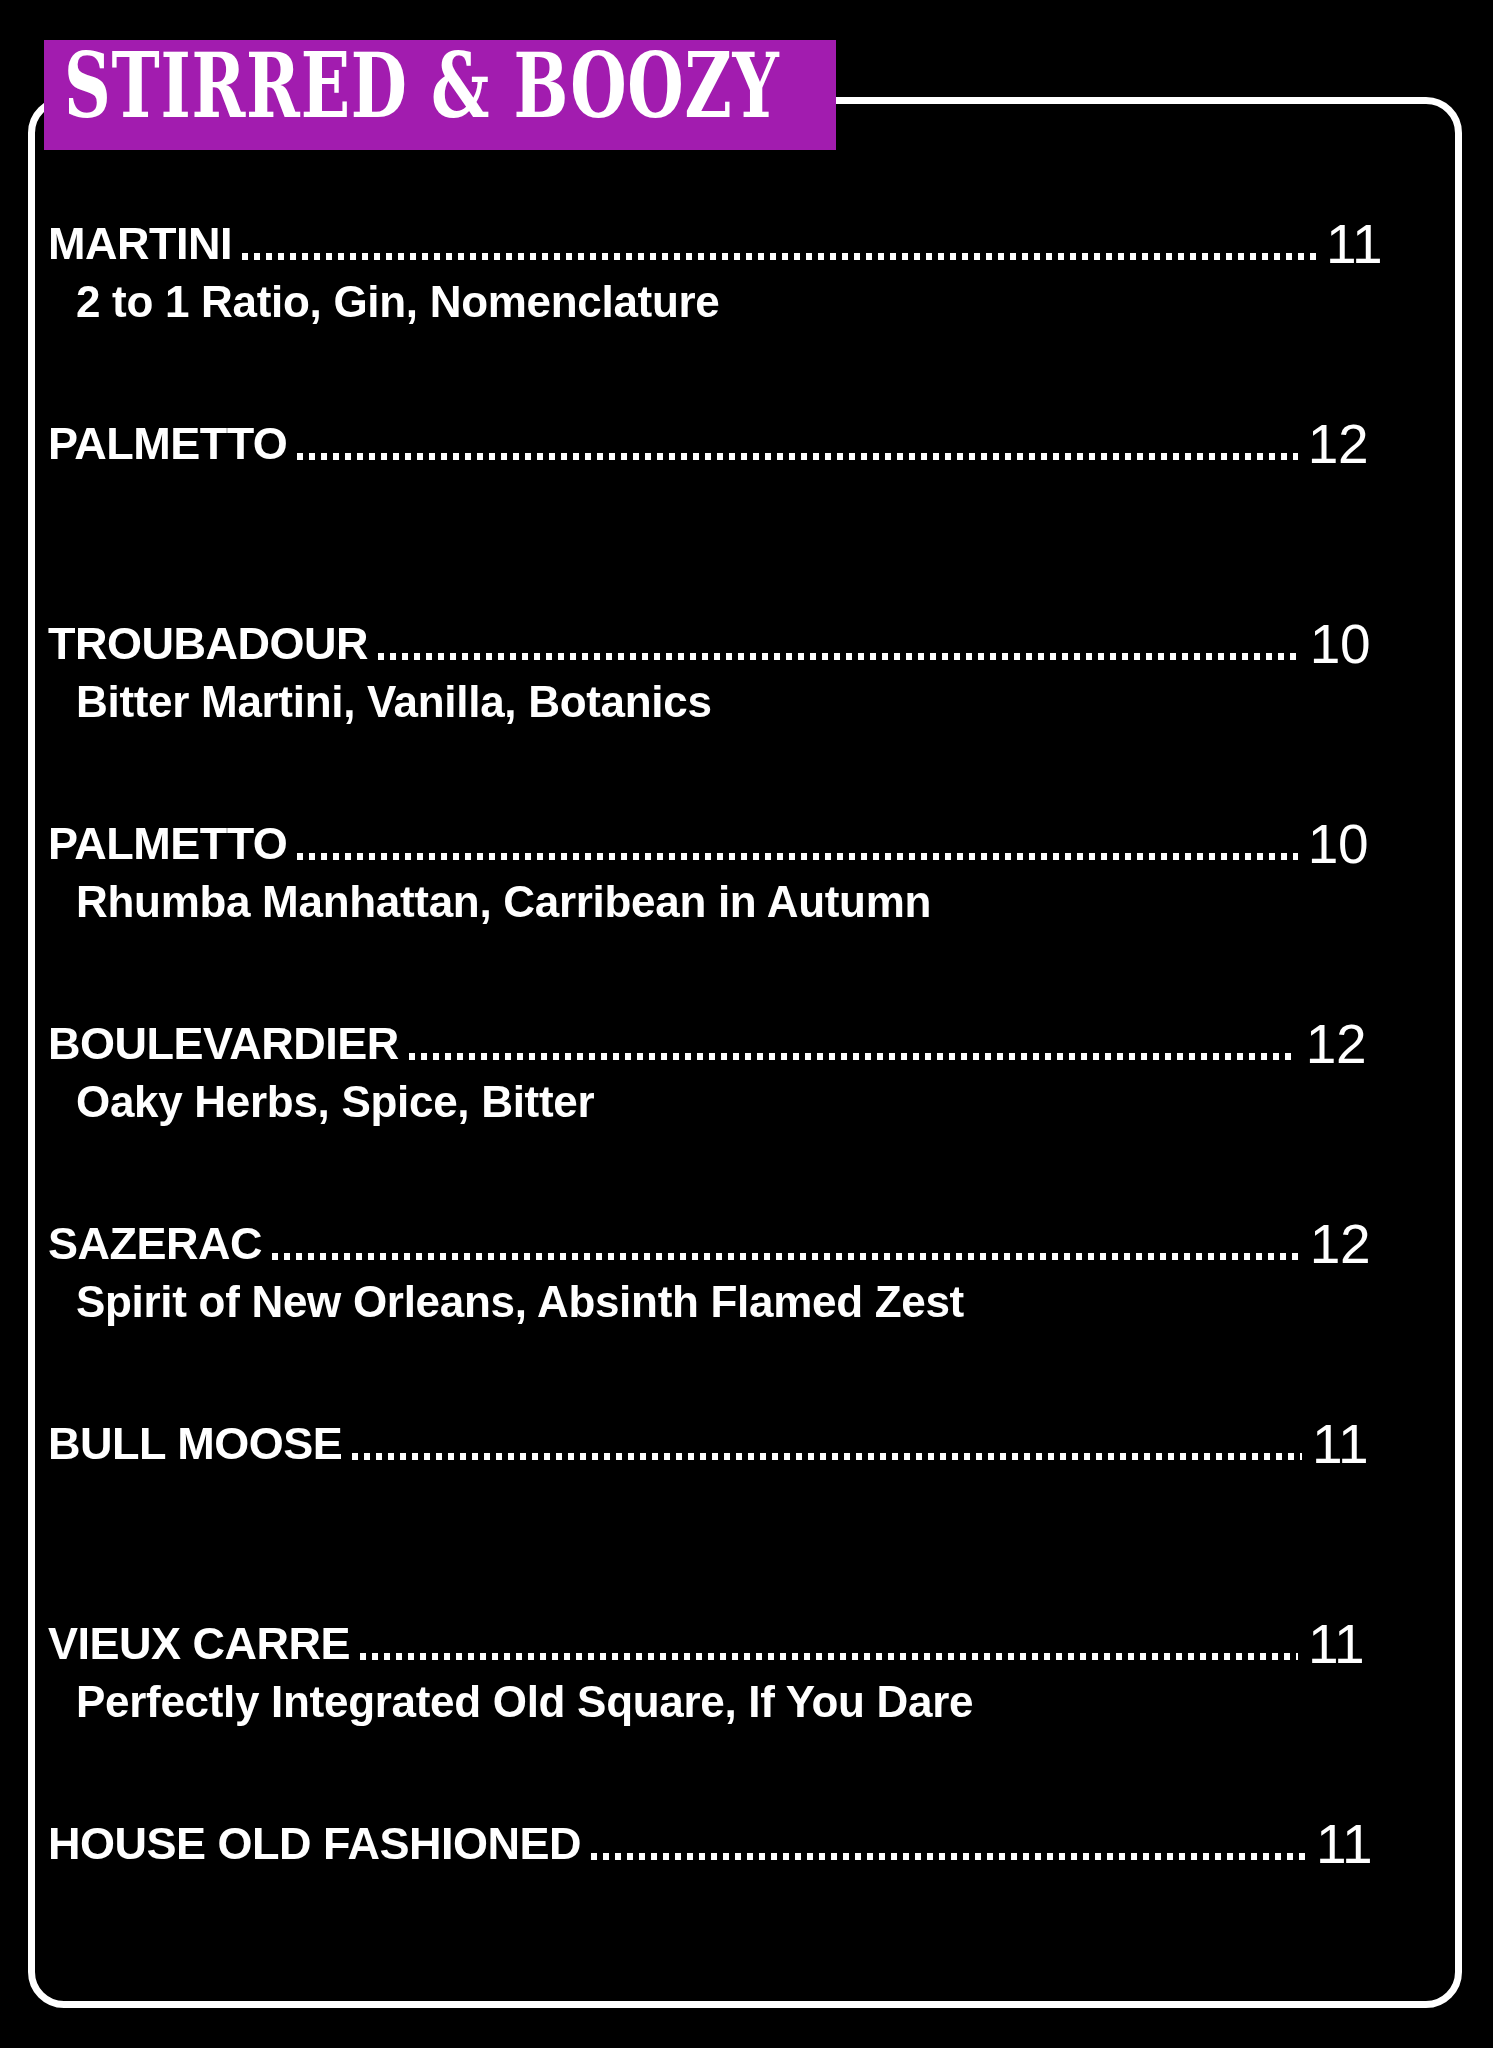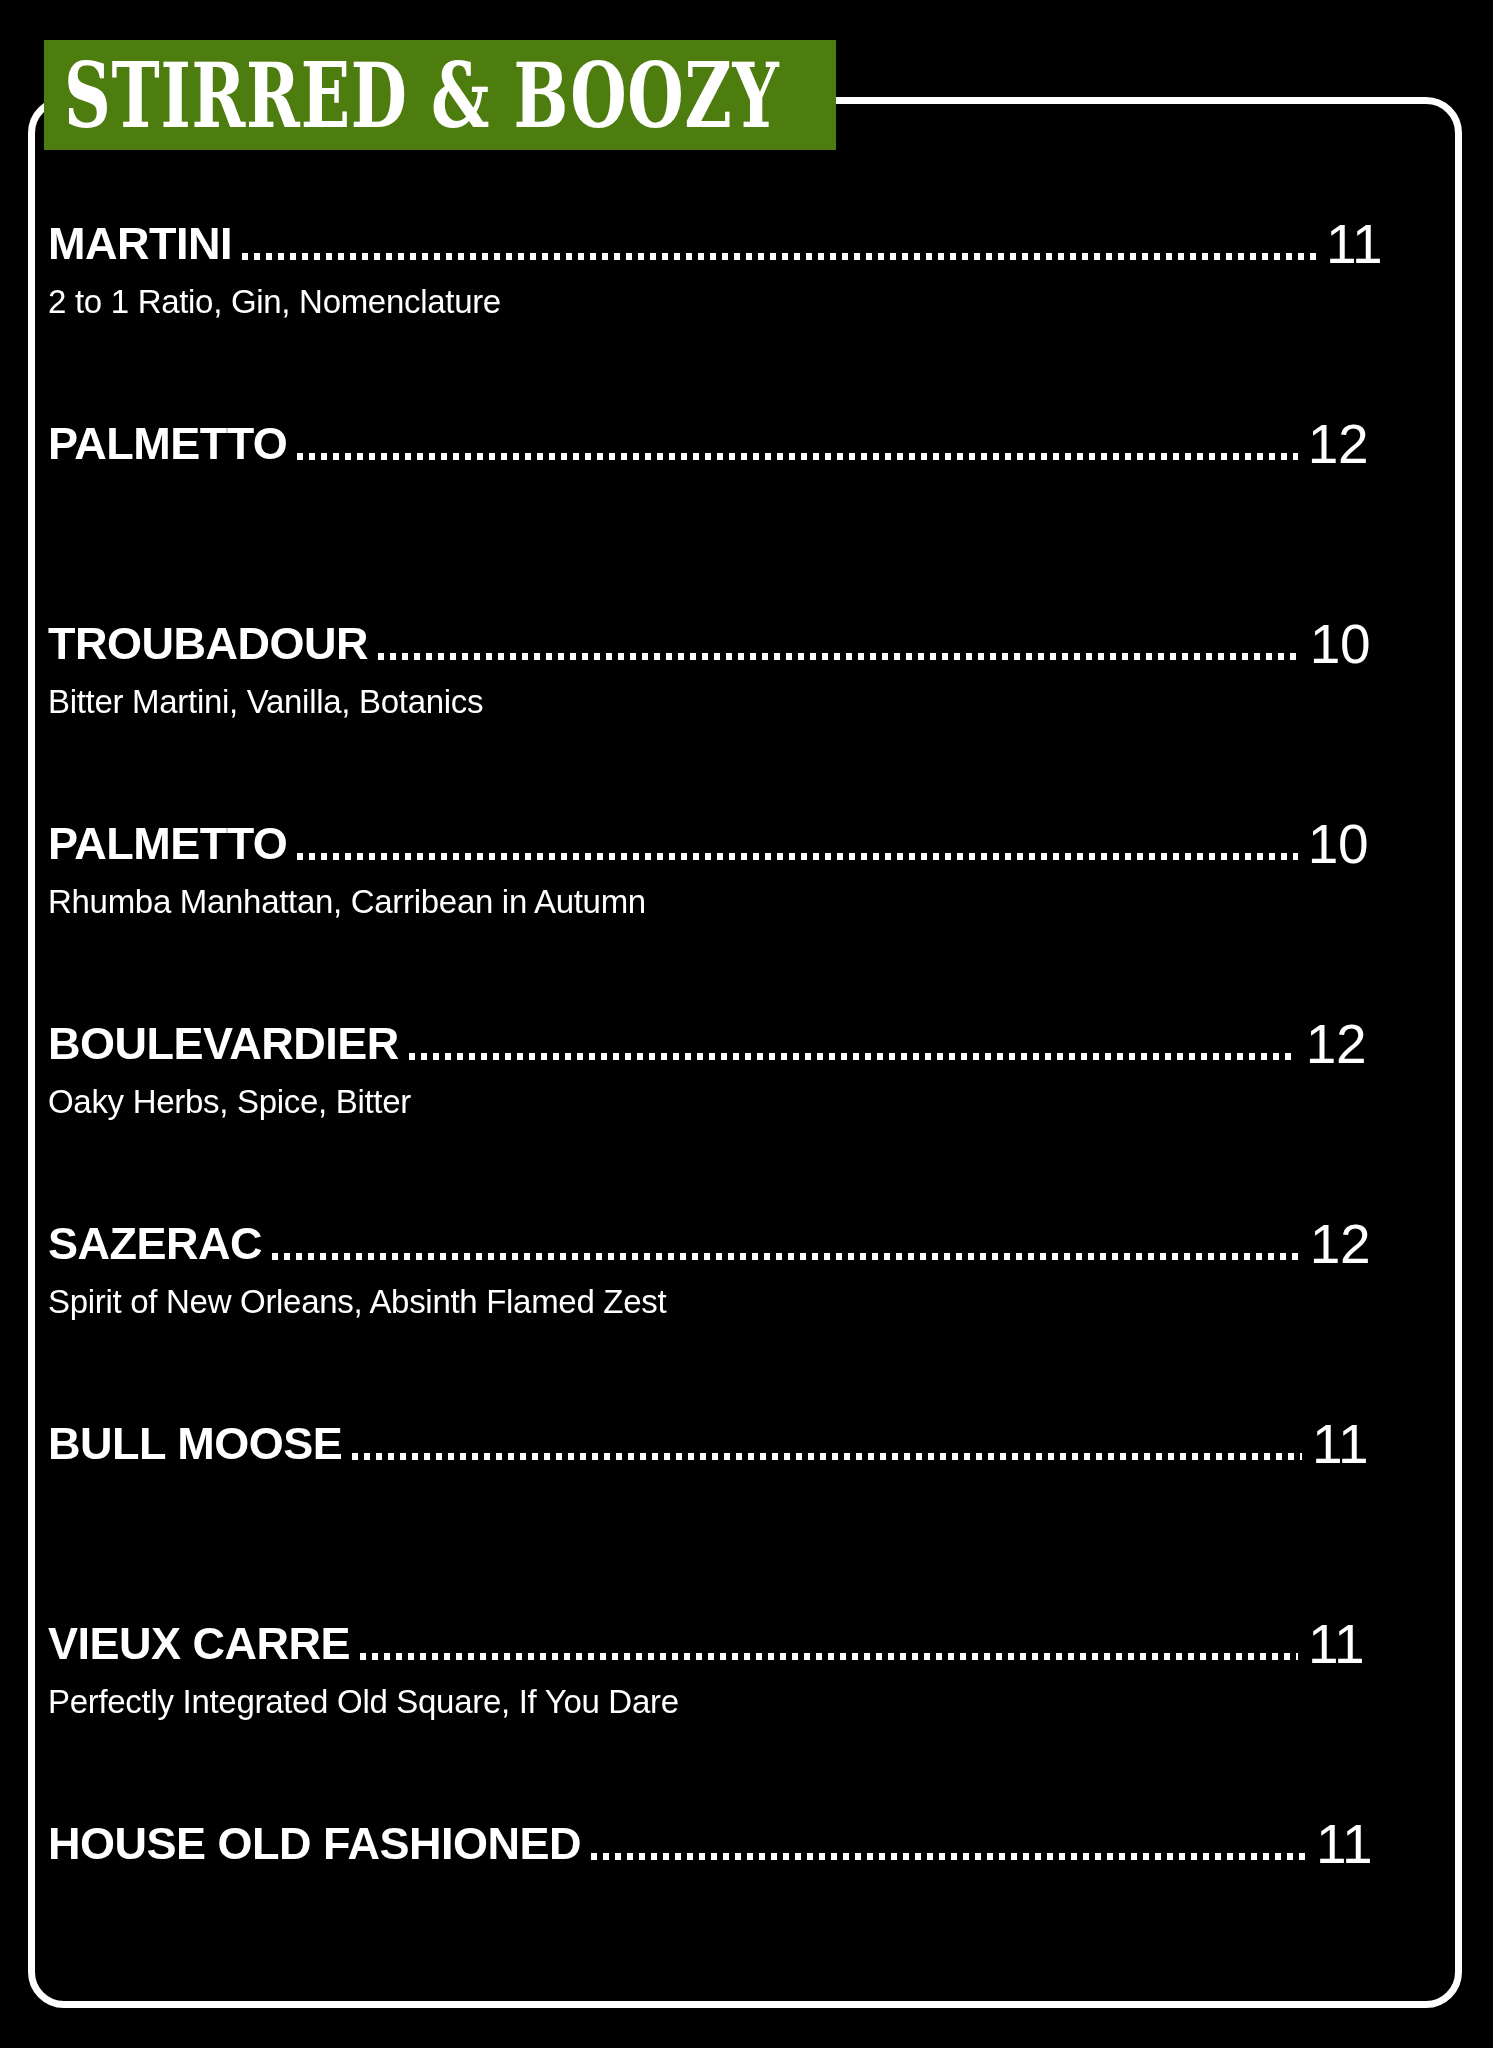--- a/index.html
+++ b/index.html
@@ -17,22 +17,22 @@
       width: 1434px; height: 1911px;
       border: 7px solid #ffffff;
       border-radius: 36px;
       box-sizing: border-box;
     }
     .title-mask {
       position: absolute;
       left: 44px; top: 40px;
       height: 110px;
       padding: 0 18px 0 20px;
-      background: #4d7c0f;
-      display: flex; align-items: center;
+      background: #a21caf;
+      display: flex; align-items: flex-start;
     }
     .title {
       font-family: "DejaVu Serif", serif;
       font-weight: bold;
       font-size: 90px;
       letter-spacing: 1px;
       transform: scaleX(0.72);
       transform-origin: left center;
       white-space: nowrap;
       line-height: 1;
@@ -62,25 +62,26 @@
     .leader::after {
       content: "";
       position: absolute; left: 0; right: 0; bottom: 14px;
       height: 7px;
       background-image: linear-gradient(to right, #ffffff 0, #ffffff 6px, transparent 6px);
       background-size: 12px 7px;
       background-repeat: repeat-x;
     }
     .price { flex: 0 0 auto; font-weight: normal; font-size: 55px; }
     .desc {
-      font-size: 33px;
+      font-size: 44px;
       line-height: 56px;
-      font-weight: normal;
+      font-weight: bold;
       white-space: nowrap;
       letter-spacing: -0.3px;
+      margin-left: 28px;
     }
   </style>
 </head>
 <body>
 
 <div class="frame"></div>
 
 <div class="title-mask">
   <div class="title">STIRRED &amp; BOOZY</div>
 </div>

